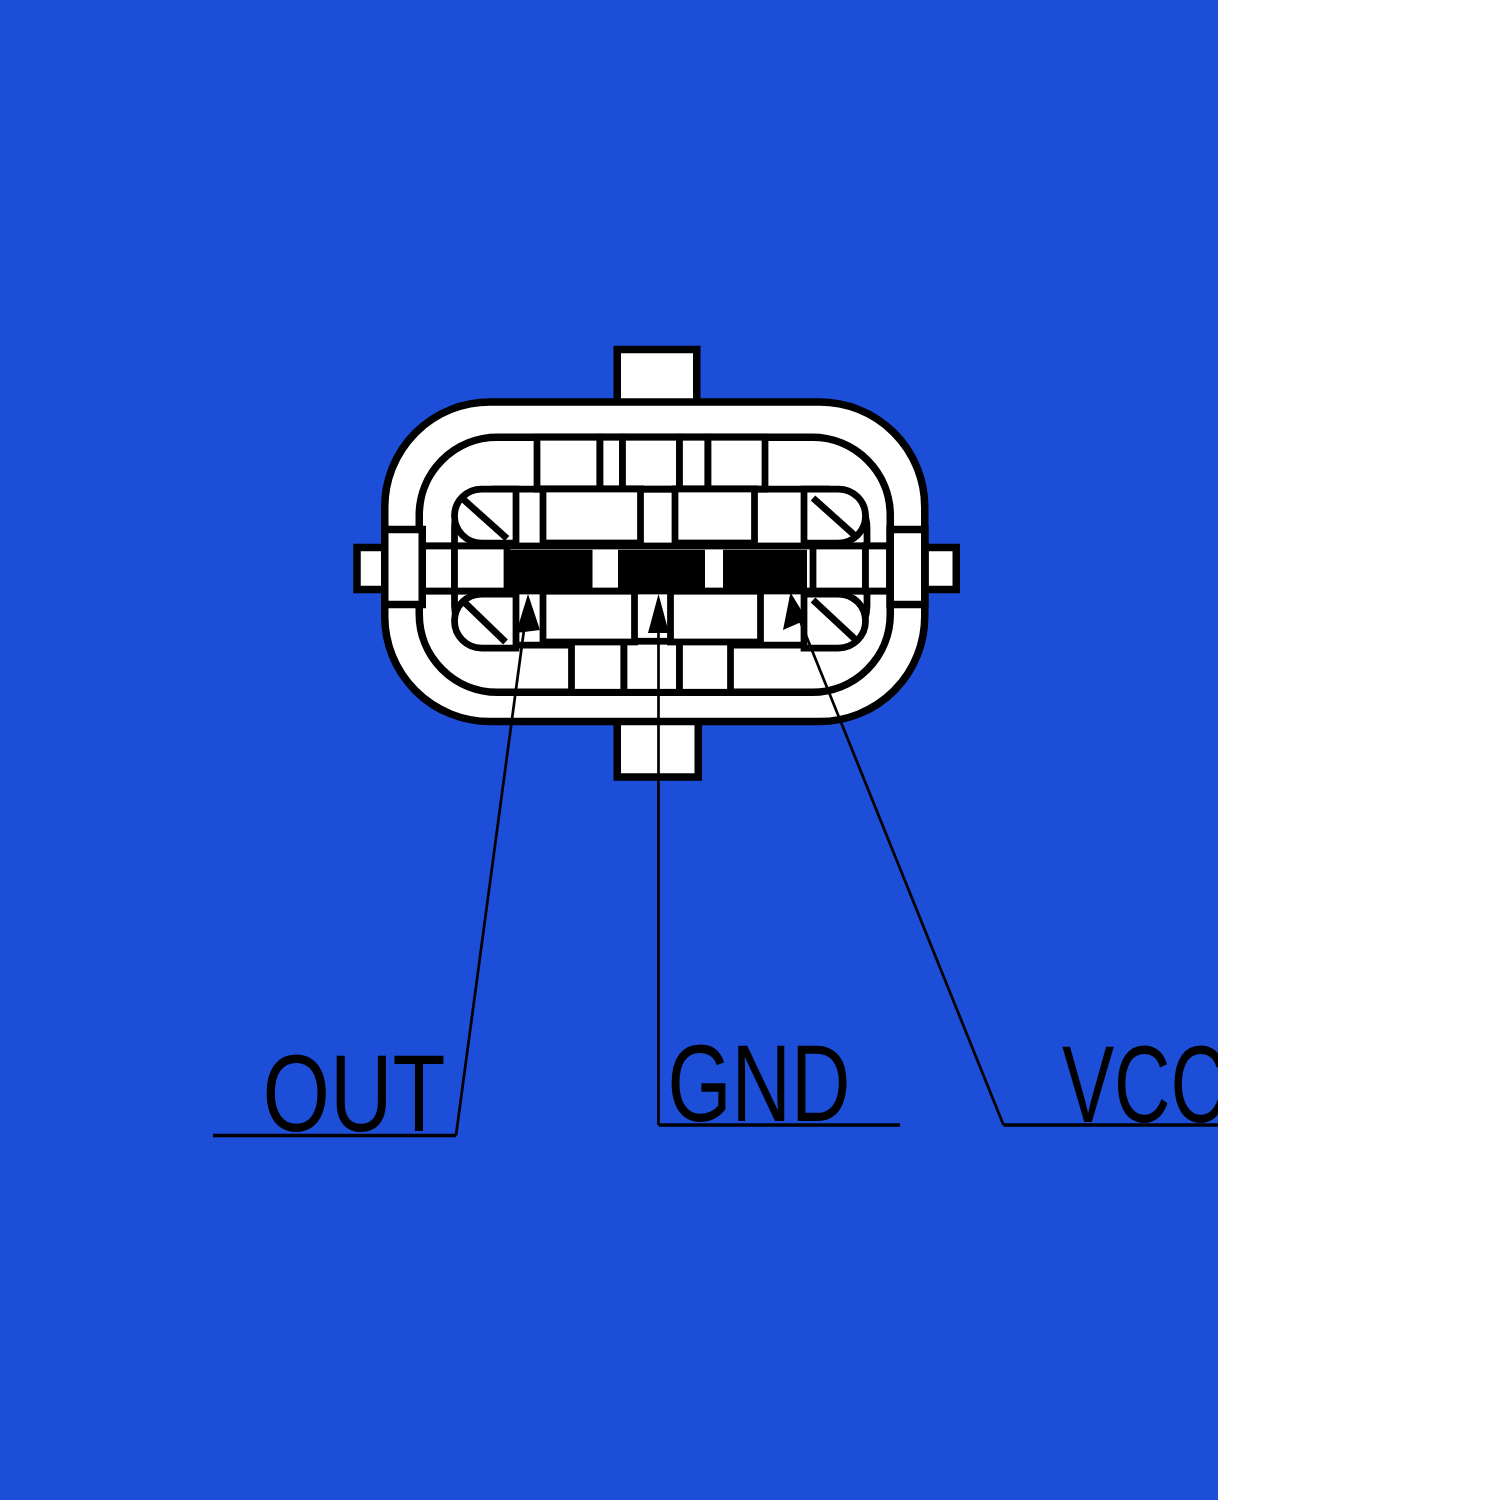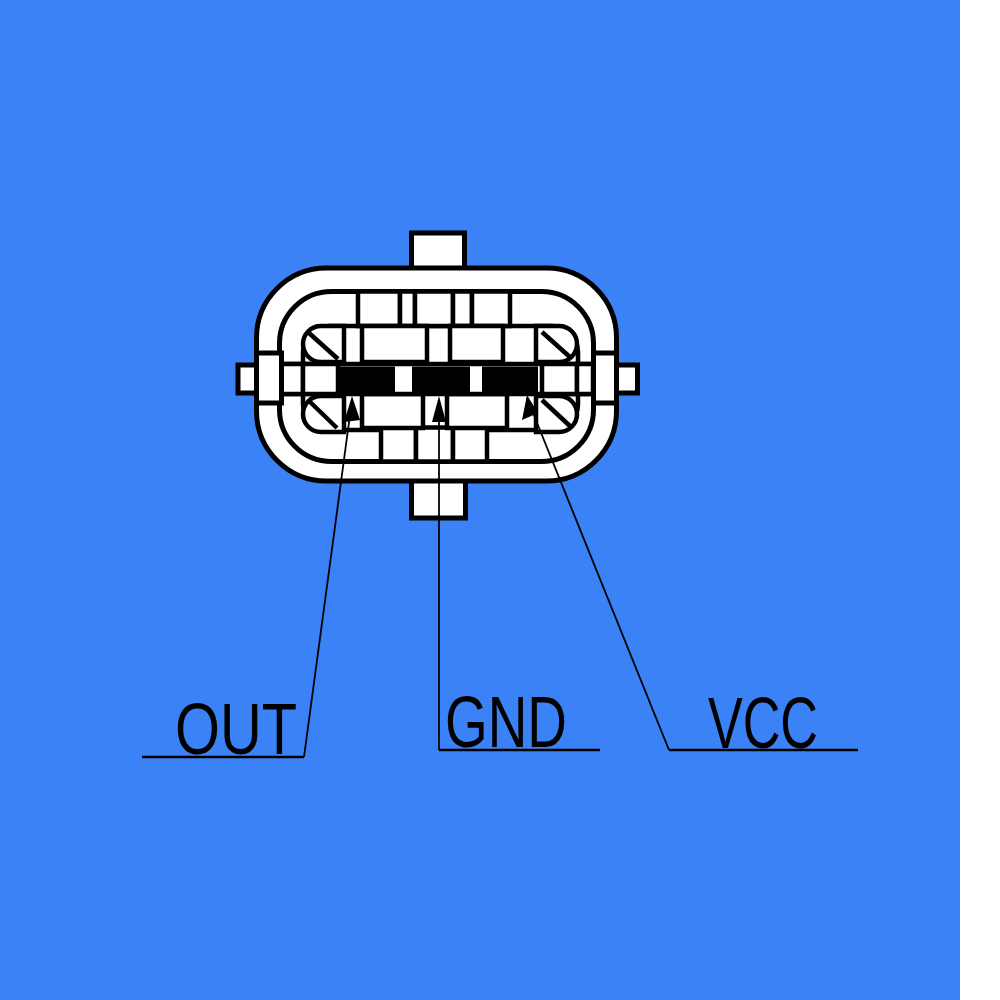--- a/index.html
+++ b/index.html
@@ -1,16 +1,16 @@
 <!DOCTYPE html>
 <html style="--line: #000000;"><head>
 <meta charset="utf-8">
 <style>
   html,body{margin:0;padding:0;background:#fff;}
-  .stage{position:relative;width:960px;height:1000px;background:#3b82f6;overflow:hidden;}
+  .stage{position:relative;width:812px;height:1000px;background:#1d4ed8;overflow:hidden;}
   svg{display:block;}
   .ln{stroke:var(--line,#000);fill:none;}
   .wh{stroke:var(--line,#000);fill:#ffffff;}
   .bk{fill:var(--line,#000);stroke:none;}
   .sw5{stroke-width:5;}
   .sw4{stroke-width:4.5;}
   .sw2{stroke-width:2.4;}
   .sw1{stroke-width:1.8;}
   text.lbl{
     fill:var(--line,#000);

